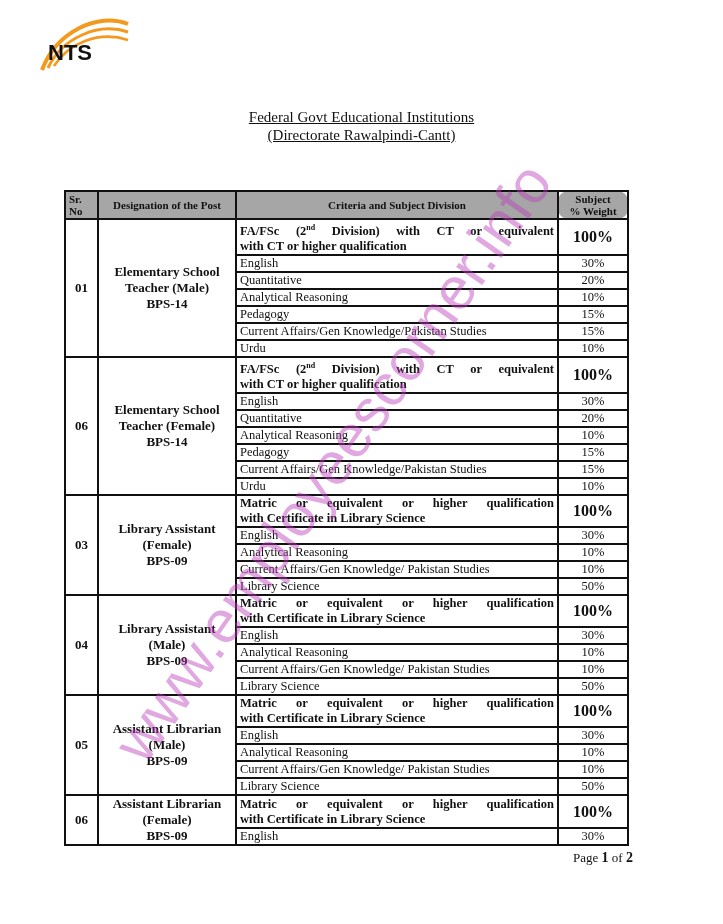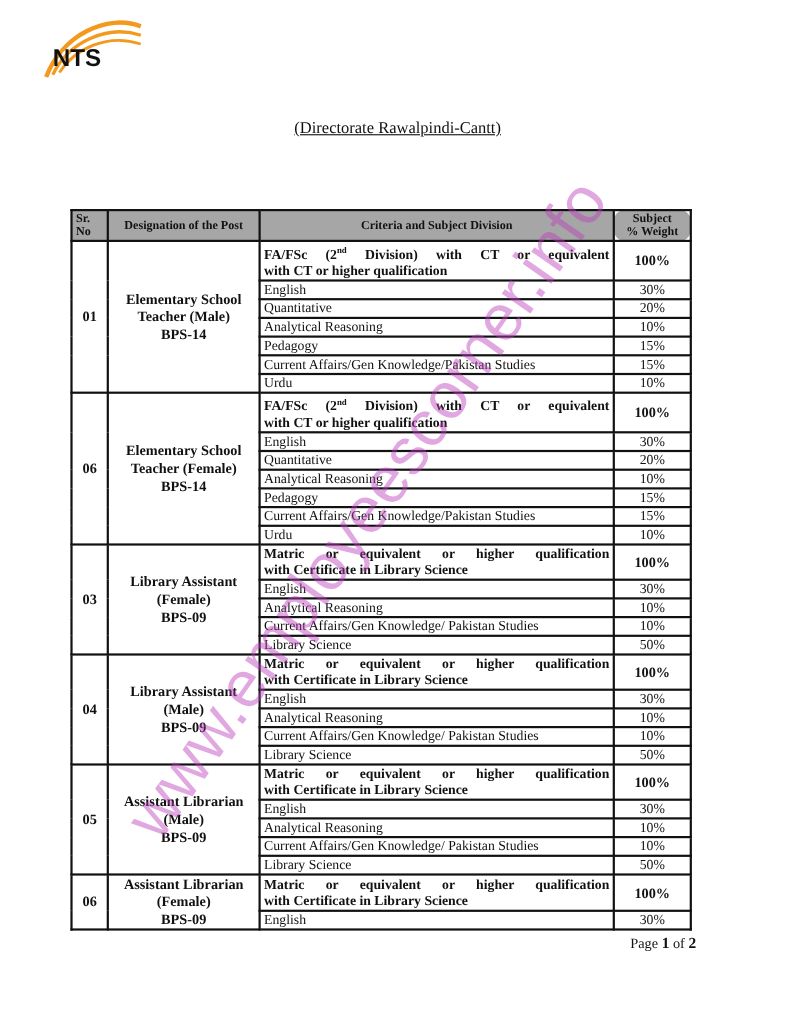--- a/index.html
+++ b/index.html
@@ -14,40 +14,41 @@
   th.sr { width: 25px; text-align: left; vertical-align: top; height: 26px; }
   th.desig { width: 130px; vertical-align: top; text-align: center; }
   th.crit { vertical-align: bottom; text-align: center; }
   th.wt { width: 62px; text-align: center; border-radius: 10px; }
   td.sr { text-align: center; font-weight: bold; font-size: 13px; }
   td.desig { text-align: center; font-weight: bold; font-size: 13px; line-height: 16px; }
   td.crit-head { font-weight: bold; text-align: justify; text-align-last: justify; line-height: 15px; font-size: 12.5px; }
   td.crit-head .l2 { text-align-last: left; display: block; }
   td.crit { line-height: 15px; height: 15px; }
   td.wt { text-align: center; }
-  td.wt-head { text-align: center; font-weight: bold; font-size: 13px; }
+  td.wt-head { text-align: center; font-weight: bold; font-size: 16px; }
   td.wt-top { vertical-align: top; }
   sup { font-size: 8px; }
   .watermark { position: absolute; left: 60px; top: 420px; font-family: "Liberation Sans", "DejaVu Sans", sans-serif; font-size: 60px; color: rgba(186, 60, 186, 0.45); transform: rotate(-55deg); transform-origin: left top; white-space: nowrap; pointer-events: none; top: 735px; left: 100px; }
   .page-num { position: absolute; left: 573px; top: 850px; font-size: 13px; }
   .page-num b { font-size: 14px; }
 </style>
 </head>
 <body>
 
 <div class="logo">
   <svg width="110" height="62" viewBox="0 0 110 62">
     <path d="M4 60 C 18 22, 60 2, 90 14" stroke="#f39a1e" stroke-width="4" fill="none"></path>
     <path d="M10 58 C 24 28, 60 12, 90 22" stroke="#f39a1e" stroke-width="3" fill="none"></path>
     <path d="M16 56 C 30 34, 60 20, 90 30" stroke="#f39a1e" stroke-width="2.5" fill="none"></path>
   </svg>
   <div class="logo-text">NTS</div>
 </div>
 
 <div class="title">
+  <div><span>Federal Govt Educational Institutions</span></div>
   <div><span>(Directorate Rawalpindi-Cantt)</span></div>
 </div>
 
 <table class="weights">
   <thead>
     <tr>
       <th class="sr"><span>Sr.</span><br><span>No</span></th>
       <th class="desig">Designation of the Post</th>
       <th class="crit">Criteria and Subject Division</th>
       <th class="wt"><span>Subject</span><br><span>% Weight</span></th>

